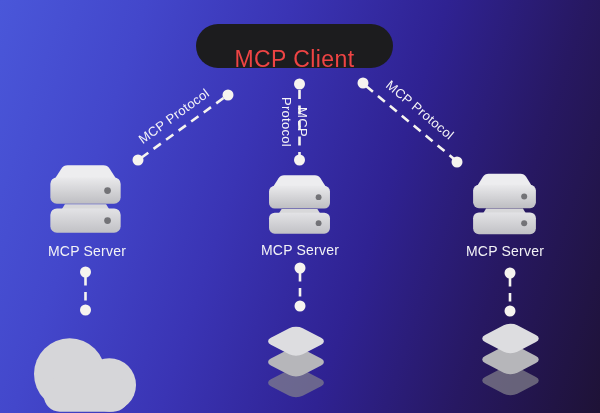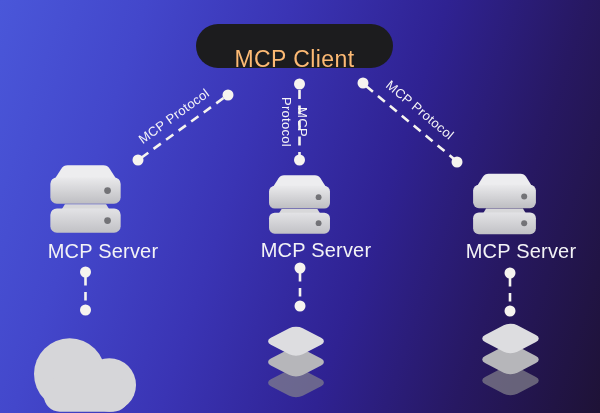--- a/index.html
+++ b/index.html
@@ -22,21 +22,21 @@
   }
   .client-box {
     position: absolute;
     left: 196px; top: 24px;
     width: 197px; height: 44px;
     background: #1c1c1e;
     border-radius: 22px;
     display: flex; align-items: center; justify-content: center;
   }
   .client-box span {
-    color: #fdba74;
+    color: #ef4444;
     font-size: 23px;
     letter-spacing: 0.4px;
     margin-top: 26px;
   }
   .edge-label {
     position: absolute;
     color: #f5f4f7;
     font-size: 13px;
     letter-spacing: 0.3px;
     white-space: nowrap;
@@ -50,25 +50,24 @@
     text-align: center; line-height: 1.2;
   }
   .edge-label.right { left: 420px; top: 110px; transform: translate(-50%,-50%) rotate(40deg); }
   .node-icon { position: absolute; }
   .server-1 { left: 48px;  top: 162px; width: 75px; height: 74px; }
   .server-2 { left: 267px; top: 172px; width: 65px; height: 65px; }
   .server-3 { left: 471px; top: 171px; width: 67px; height: 66px; }
   .server-label {
     position: absolute;
     color: #f3f3f6;
-    font-size: 20px;
+    font-size: 14px;
     letter-spacing: 0.2px;
     transform: translate(-50%,-50%);
     white-space: nowrap;
-    margin-left: 16px;
   }
   .server-label.s1 { left: 87px;  top: 251px; }
   .server-label.s2 { left: 300px; top: 250px; }
   .server-label.s3 { left: 505px; top: 251px; }
   .cloud-icon  { left: 34px;  top: 337px; width: 103px; height: 75px; }
   .layers-2    { left: 257px; top: 320px; width: 78px;  height: 84px; }
   .layers-3    { left: 471px; top: 317px; width: 79px;  height: 85px; }
 </style>
 </head>
 <body>

